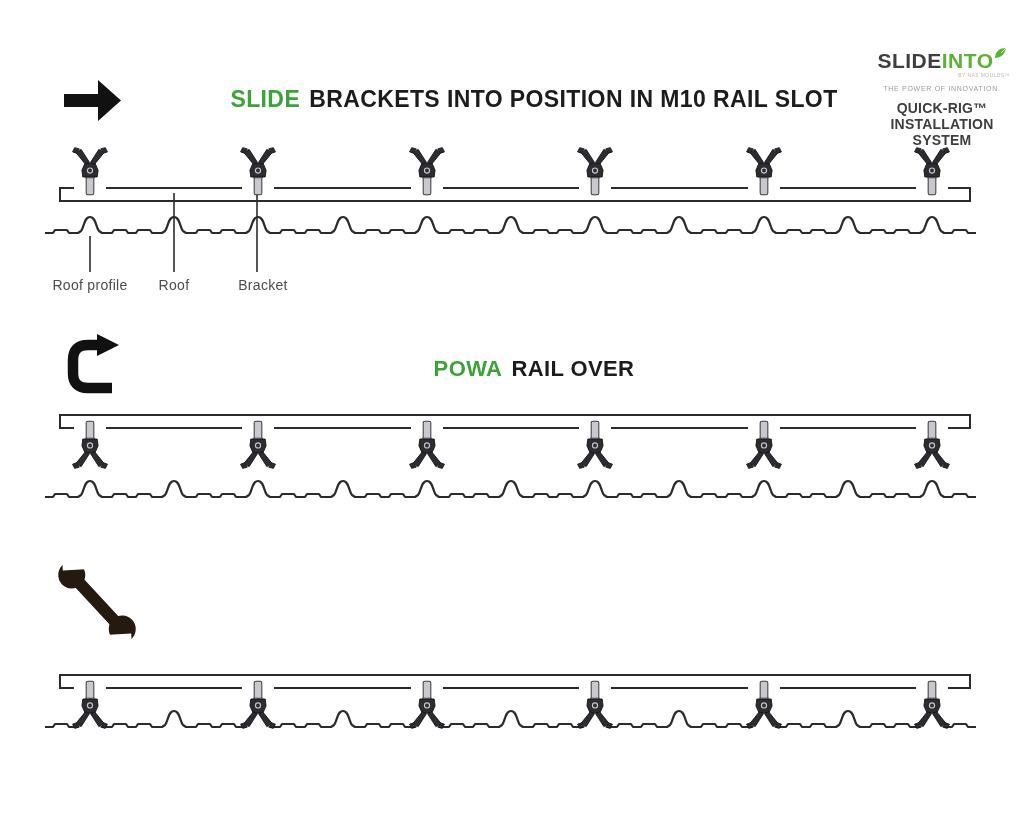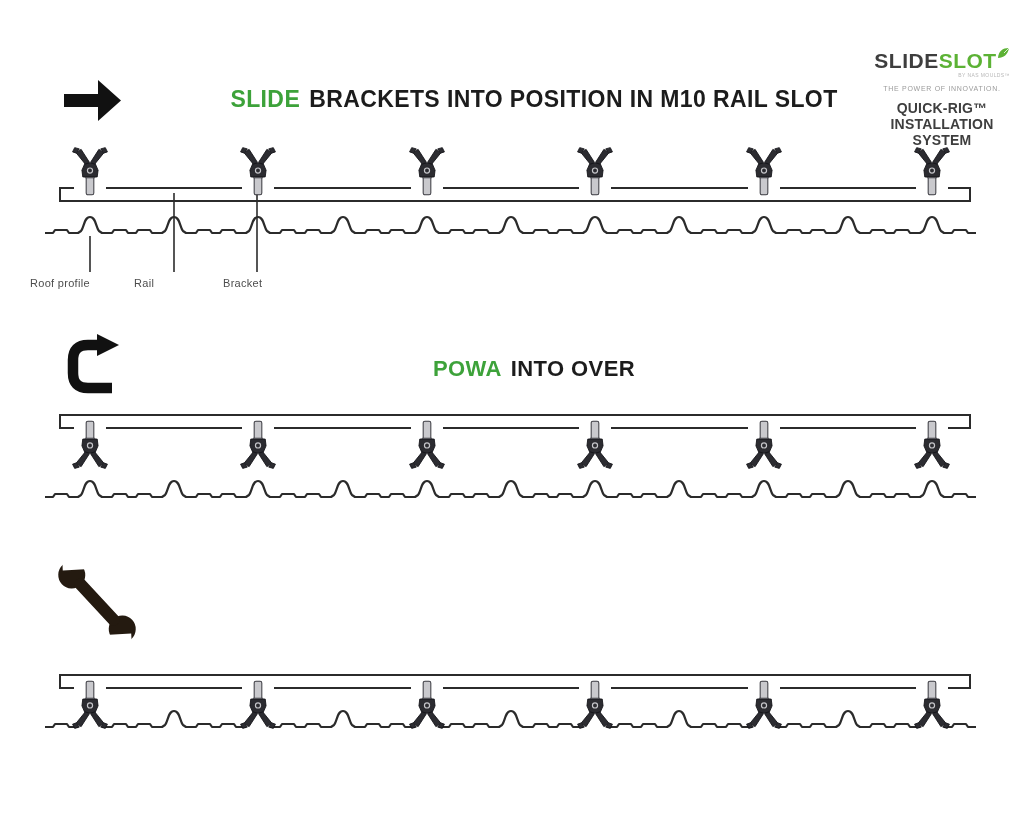--- a/index.html
+++ b/index.html
@@ -17,34 +17,34 @@
   .kw{color:#3da23a;margin-right:9px;}
   .icon-abs{position:absolute;}
   .logo{position:absolute;right:4px;top:50px;width:156px;text-align:center;}
   .logo-brand{font-size:21px;font-weight:bold;letter-spacing:.5px;color:#3e3e3e;line-height:1;}
   .logo-brand .green{color:#5cb235;}
   .logo-leaf{position:relative;top:-9px;left:0px;display:inline-block;}
   .logo-byline{font-size:5px;color:#b8b8b8;text-align:right;padding-right:10px;letter-spacing:.4px;margin-top:1px;}
   .logo-tagline{font-size:7px;color:#9b9b9b;letter-spacing:.7px;margin-top:7px;}
   .logo-system{font-size:14px;font-weight:bold;color:#3e3e3e;letter-spacing:.2px;margin-top:8px;}
   .diag-label{
-    position:absolute;font-size:11px;color:#4d4d4d;letter-spacing:.3px;
+    position:absolute;font-size:14px;color:#4d4d4d;text-align:center;letter-spacing:.3px;
   }
   #diagram-svg{position:absolute;left:0;top:0;}
 </style>
 </head>
 <body>
 
 <div class="canvas">
 
   <div class="step-title t1">
     <span class="kw">SLIDE</span><span>BRACKETS INTO POSITION IN M10 RAIL SLOT</span>
   </div>
   <div class="step-title t2">
-    <span class="kw">POWA</span><span>INTO OVER</span>
+    <span class="kw">POWA</span><span>RAIL OVER</span>
   </div>
 
   <svg class="icon-abs" style="left:58px;top:72px" width="70" height="58" viewBox="0 0 70 58">
     <rect x="6" y="22" width="36" height="13" fill="#111"></rect>
     <polygon points="40,8 63,28.5 40,49" fill="#111"></polygon>
   </svg>
 
   <svg class="icon-abs" style="left:60px;top:330px" width="66" height="64" viewBox="0 0 66 64">
     <path d="M 52 58 H 28 Q 13 58 13 43 V 30 Q 13 15 28 15 H 37" fill="none" stroke="#111" stroke-width="10.5"></path>
     <polygon points="37,4 59,15 37,26" fill="#111"></polygon>
@@ -54,31 +54,31 @@
     <g transform="translate(52 54) rotate(47)">
       <circle cx="-37" cy="0" r="13.5" fill="#241a10"></circle>
       <circle cx="37" cy="0" r="13.5" fill="#241a10"></circle>
       <rect x="-30" y="-6" width="60" height="12" rx="5" fill="#241a10"></rect>
       <rect x="-47.75" y="-19" width="9.5" height="22" transform="rotate(40 -43 -8)" fill="#ffffff"></rect>
       <rect x="38.25" y="-3" width="9.5" height="22" transform="rotate(40 43 8)" fill="#ffffff"></rect>
     </g>
   </svg>
 
   <div class="logo">
-    <div class="logo-brand"><span>SLIDE</span><span class="green">SLOT</span><span class="logo-leaf"><svg width="13" height="12" viewBox="0 0 13 12">
+    <div class="logo-brand"><span>SLIDE</span><span class="green">INTO</span><span class="logo-leaf"><svg width="13" height="12" viewBox="0 0 13 12">
             <path d="M1,11 C1.5,4 5.5,1 12,1 C11,7.5 6.5,11 1,11 Z" fill="#5cb235"></path>
             <path d="M7,6 L12,1" stroke="#fff" stroke-width="0.8" fill="none"></path>
           </svg></span></div>
     <div class="logo-byline">BY NAS MOULDS™</div>
     <div class="logo-tagline">THE POWER OF INNOVATION.</div>
     <div class="logo-system">QUICK-RIG™ INSTALLATION SYSTEM</div>
   </div>
 
   <div class="diag-label" style="left:30px;top:277px;width:120px">Roof profile</div>
-  <div class="diag-label" style="left:134px;top:277px;width:80px">Rail</div>
+  <div class="diag-label" style="left:134px;top:277px;width:80px">Roof</div>
   <div class="diag-label" style="left:223px;top:277px;width:80px">Bracket</div>
 
   <svg id="diagram-svg" width="1024" height="824" viewBox="0 0 1024 824">
       <g>
         <path d="M 45 233 h 8 l 2,-3 h 12 l 2,3 h 9 l 3,-2 c 3,-3 3,-14 9,-14 c 6,0 6,11 9,14 l 3,2 h 10 l 2,-3 h 12 l 2,3 h 8 l 2,-3 h 12 l 2,3 h 10 l 3,-2 c 3,-3 3,-14 9,-14 c 6,0 6,11 9,14 l 3,2 h 10 l 2,-3 h 12 l 2,3 h 8 l 2,-3 h 12 l 2,3 h 10 l 3,-2 c 3,-3 3,-14 9,-14 c 6,0 6,11 9,14 l 3,2 h 10 l 2,-3 h 12 l 2,3 h 9 l 2,-3 h 12 l 2,3 h 10 l 3,-2 c 3,-3 3,-14 9,-14 c 6,0 6,11 9,14 l 3,2 h 10 l 2,-3 h 12 l 2,3 h 8 l 2,-3 h 12 l 2,3 h 10 l 3,-2 c 3,-3 3,-14 9,-14 c 6,0 6,11 9,14 l 3,2 h 10 l 2,-3 h 12 l 2,3 h 8 l 2,-3 h 12 l 2,3 h 10 l 3,-2 c 3,-3 3,-14 9,-14 c 6,0 6,11 9,14 l 3,2 h 10 l 2,-3 h 12 l 2,3 h 8 l 2,-3 h 12 l 2,3 h 10 l 3,-2 c 3,-3 3,-14 9,-14 c 6,0 6,11 9,14 l 3,2 h 10 l 2,-3 h 12 l 2,3 h 8 l 2,-3 h 12 l 2,3 h 10 l 3,-2 c 3,-3 3,-14 9,-14 c 6,0 6,11 9,14 l 3,2 h 10 l 2,-3 h 12 l 2,3 h 9 l 2,-3 h 12 l 2,3 h 10 l 3,-2 c 3,-3 3,-14 9,-14 c 6,0 6,11 9,14 l 3,2 h 10 l 2,-3 h 12 l 2,3 h 8 l 2,-3 h 12 l 2,3 h 10 l 3,-2 c 3,-3 3,-14 9,-14 c 6,0 6,11 9,14 l 3,2 h 10 l 2,-3 h 12 l 2,3 h 8 l 2,-3 h 12 l 2,3 h 10 l 3,-2 c 3,-3 3,-14 9,-14 c 6,0 6,11 9,14 l 3,2 h 8 l 2,-3 h 12 l 2,3 h 8" fill="none" stroke="#2b2b2b" stroke-width="2.2" stroke-linejoin="round"></path>
         <rect x="60" y="188" width="910" height="13" fill="#fff" stroke="#2b2b2b" stroke-width="2"></rect>
         <rect x="74" y="186" width="32" height="4" fill="#fff"></rect>
         <rect x="242" y="186" width="32" height="4" fill="#fff"></rect>
         <rect x="411" y="186" width="32" height="4" fill="#fff"></rect>
         <rect x="579" y="186" width="32" height="4" fill="#fff"></rect>

